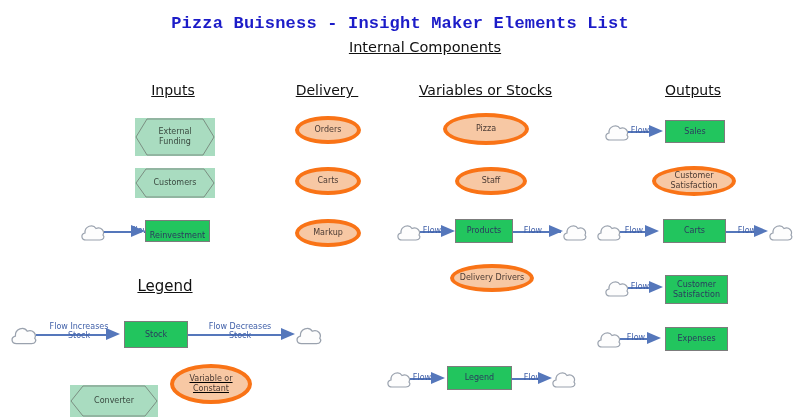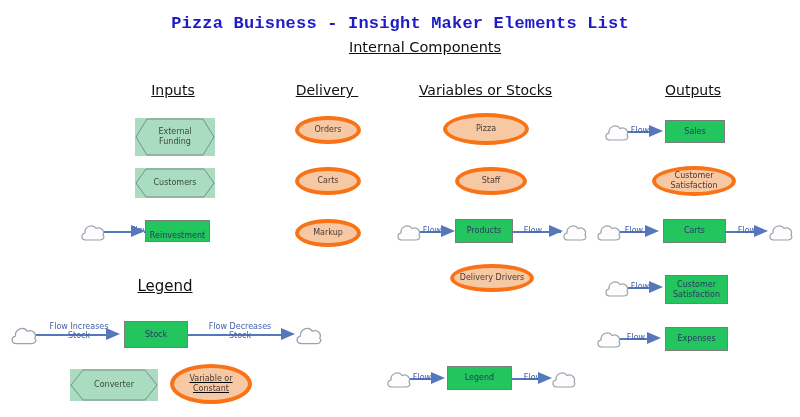--- a/index.html
+++ b/index.html
@@ -263,21 +263,21 @@
     <div class="node-label">Stock</div>
   </div>
   <div class="abs flow-line" style="left:188px; top:334px; width:98px;"></div>
   <div class="abs flow-label" style="left:204px; top:322px; width:72px;">Flow Decreases
 Stock</div>
   <div class="abs arrow-head" style="left:281px; top:328px; border-left:14px solid #5577bb; border-top:6px solid transparent; border-bottom:6px solid transparent;"></div>
   <svg class="cloud-svg" style="left:295px; top:324px;" width="28" height="22" viewBox="0 0 26 20">
     <path d="M6 18 C1 18 0.5 12 5 11 C4.5 4 13 1.5 16 6.5 C21 4.5 25 9 23 13 C25 15 23.5 18 20 18 Z" fill="#fdfdfd" stroke="#9aa2ae" stroke-width="1.2"></path>
   </svg>
 
-  <div class="hexagon abs" style="left:70px; top:369px; width:88px; height:32px;">
+  <div class="hexagon abs" style="left:70px; top:385px; width:88px; height:32px;">
     <svg class="hex-svg" width="88" height="32" viewBox="0 0 88 32">
       <polygon points="13,1 75,1 87,16 75,31 13,31 1,16" fill="#a9dcc0" stroke="#7b8f82" stroke-width="1"></polygon>
     </svg>
     <div class="node-label">Converter</div>
   </div>
 
   <div class="ellipse abs" style="left:170px; top:364px; width:82px; height:40px;text-decoration:underline;">
     <div class="node-label">Variable or
 Constant</div>
   </div>

